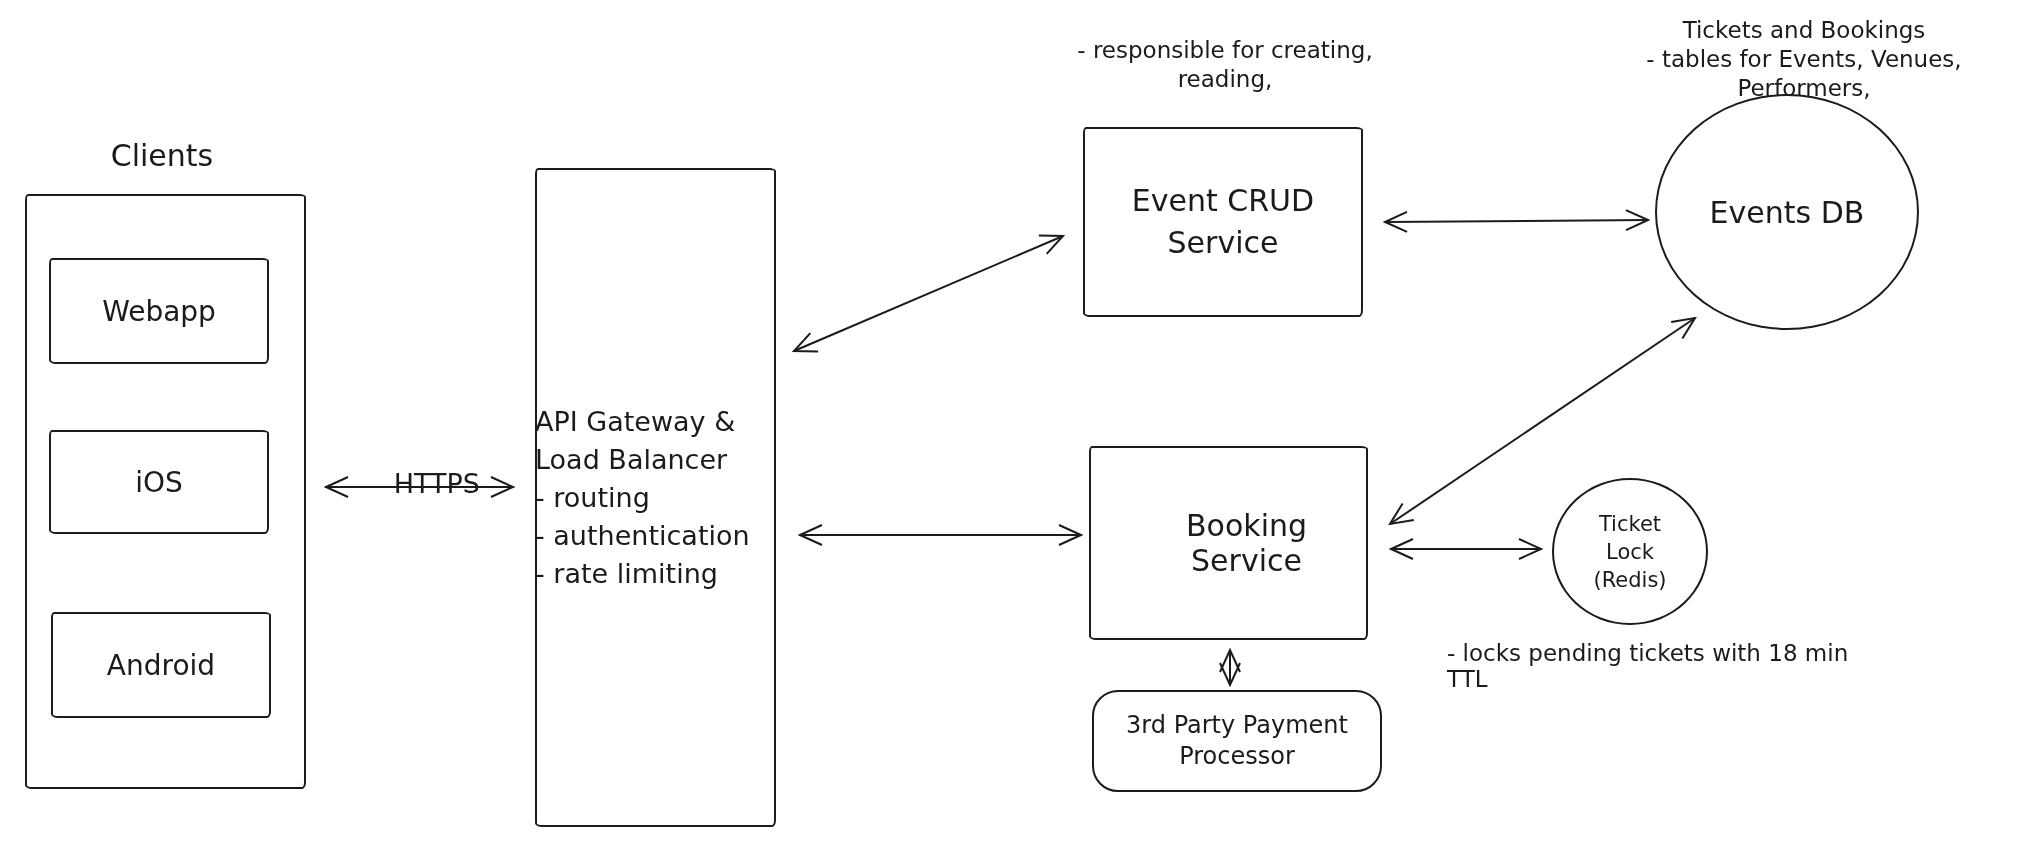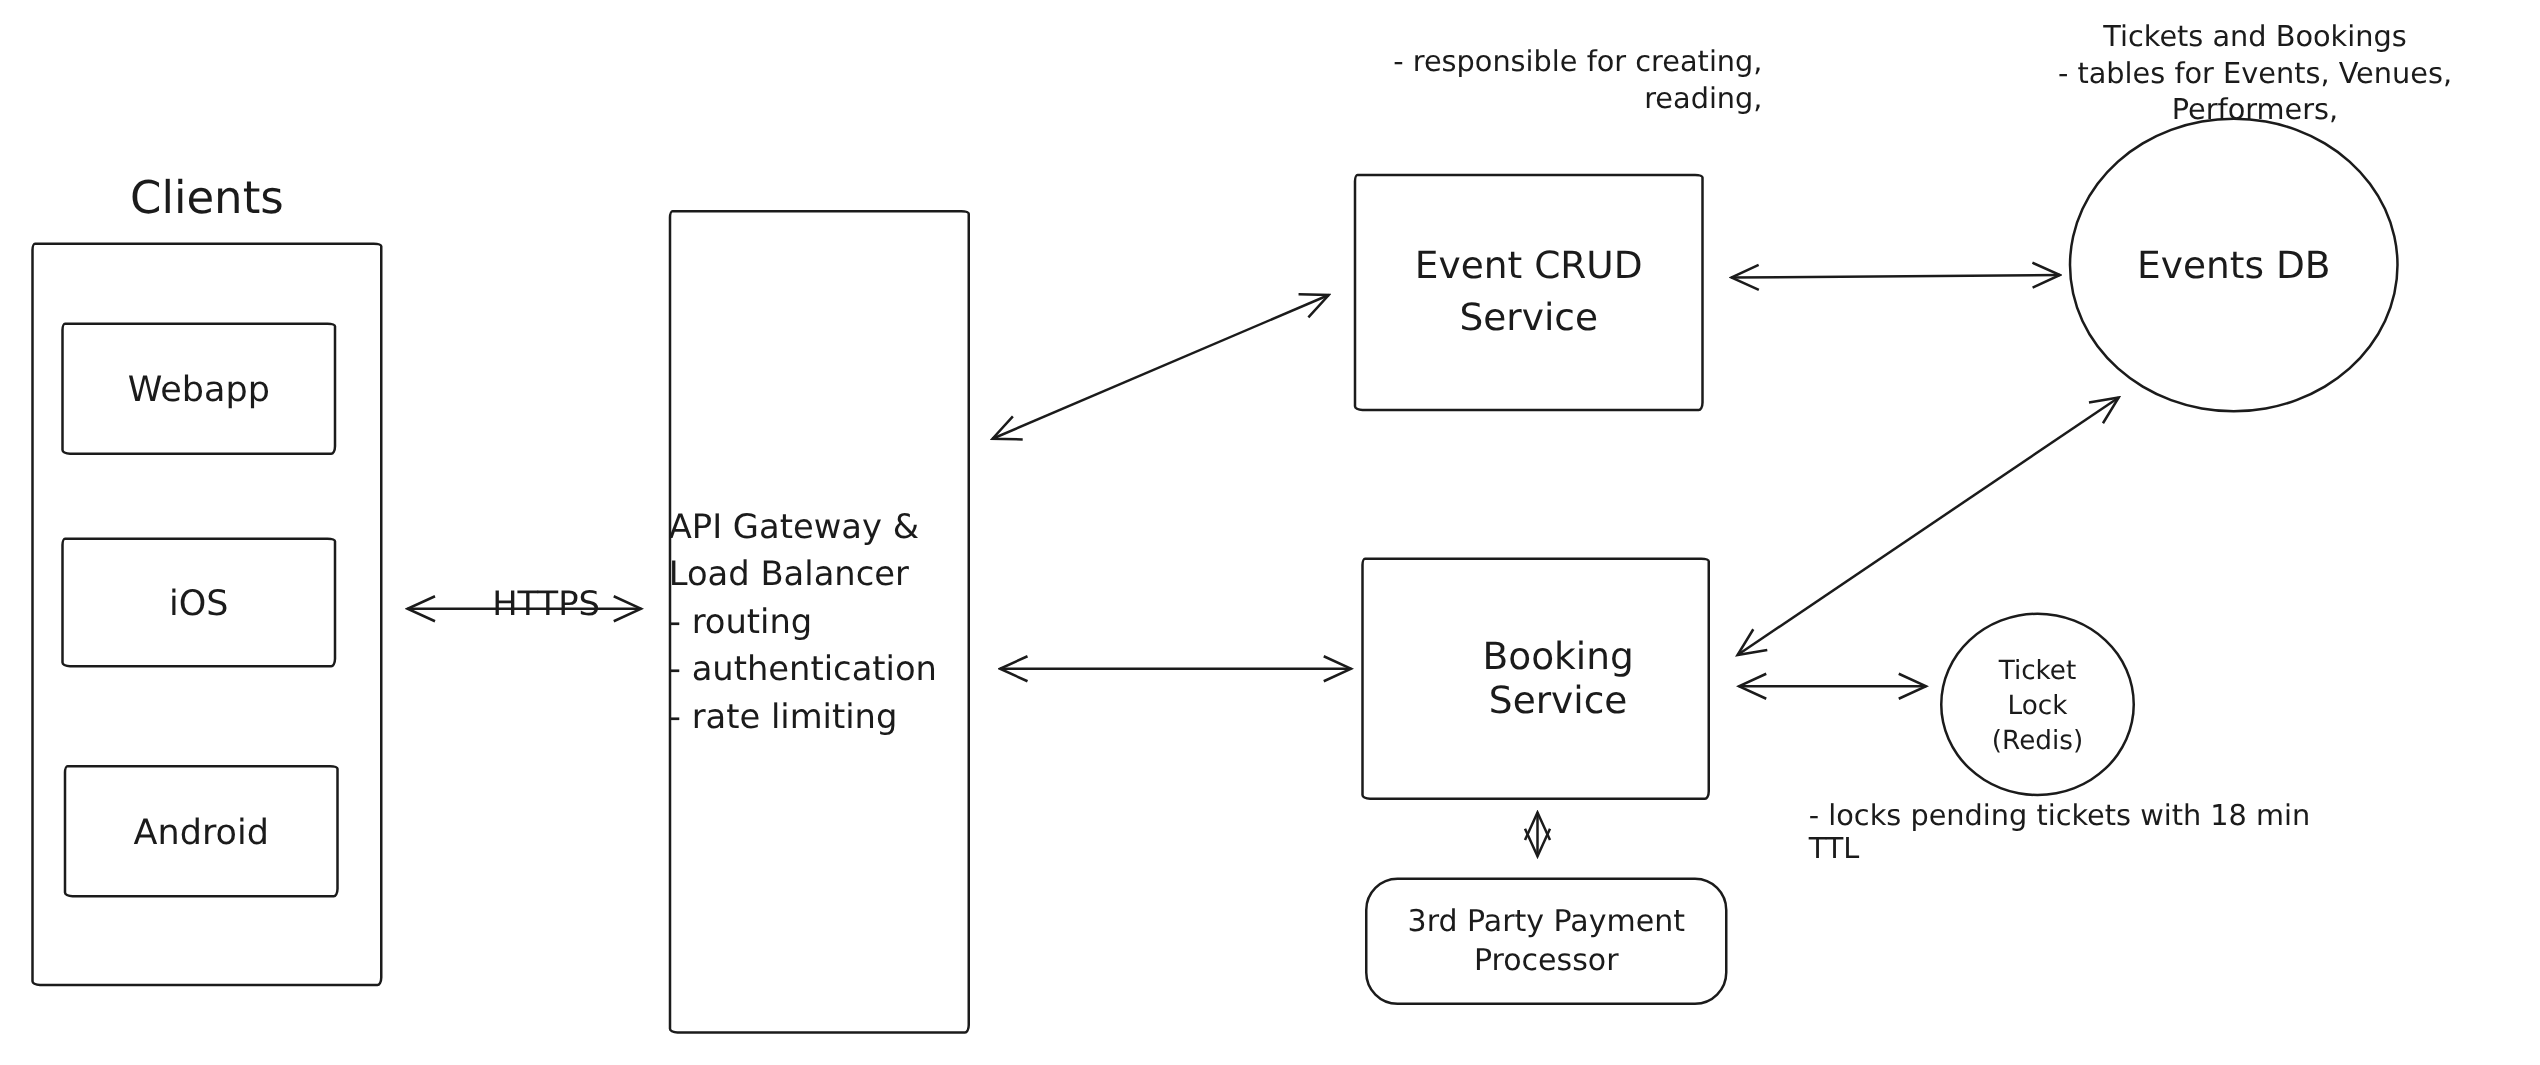--- a/index.html
+++ b/index.html
@@ -9,43 +9,43 @@
     position:relative; width:2032px; height:852px; background:var(--bg);
     font-family:"DejaVu Sans", sans-serif; color:var(--stroke); overflow:hidden;
   }
   .abs { position:absolute; }
   .sketch {
     border:2.5px solid var(--stroke);
     border-radius:3px 7px 4px 7px / 6px 3px 7px 4px;
     background:var(--bg);
   }
   .center-flex { display:flex; align-items:center; justify-content:center; text-align:center; }
-  .col { flex-direction:column;margin-top:12px; }
+  .col { flex-direction:column; }
   svg.wires { position:absolute; inset:0; width:2032px; height:852px; }
   svg.wires line { stroke:var(--stroke); stroke-width:2; }
   svg.wires marker path { stroke:var(--stroke); fill:none; }
 
   
-  .clients-label   { left:104px; top:138px; width:116px; font-size:36px; text-align:center; }
+  .clients-label   { left:104px; top:138px; width:116px; font-size:30px; text-align:center; }
   .clients-box     { left:25px;  top:194px; width:281px; height:595px; }
   .client-item     { left:49px;  width:220px; height:106px; font-size:28px; }
   .webapp  { top:258px; }
   .ios     { top:430px; height:104px;justify-content:center; }
   .android { top:612px; left:51px; }
 
   
   .https-label { left:356px; top:468px; width:124px; font-size:27px; text-align:right; }
 
   
   .gateway-box  { left:535px; top:168px; width:241px; height:659px; }
   .gateway-text { left:535px; top:403px; width:241px; font-size:27px; line-height:38px; }
 
   
   .crud-box  { left:1083px; top:127px; width:280px; height:190px; font-size:30px; line-height:42px; }
-  .crud-note { left:1040px; top:36px;  width:370px; font-size:23px; line-height:29px; text-align:right; }
+  .crud-note { left:1040px; top:36px;  width:370px; font-size:23px; line-height:29px; text-align:center; }
 
   
   .db-circle { left:1655px; top:94px; width:264px; height:236px; border-radius:50%; font-size:30px; }
   .db-note   { left:1588px; top:16px; width:432px; font-size:23px; line-height:29px; text-align:center; }
 
   
   .booking-box { left:1089px; top:446px; width:279px; height:194px; font-size:30px;padding-left:36px; }
 
   
   .lock-circle { left:1552px; top:478px; width:156px; height:147px; border-radius:50%;

